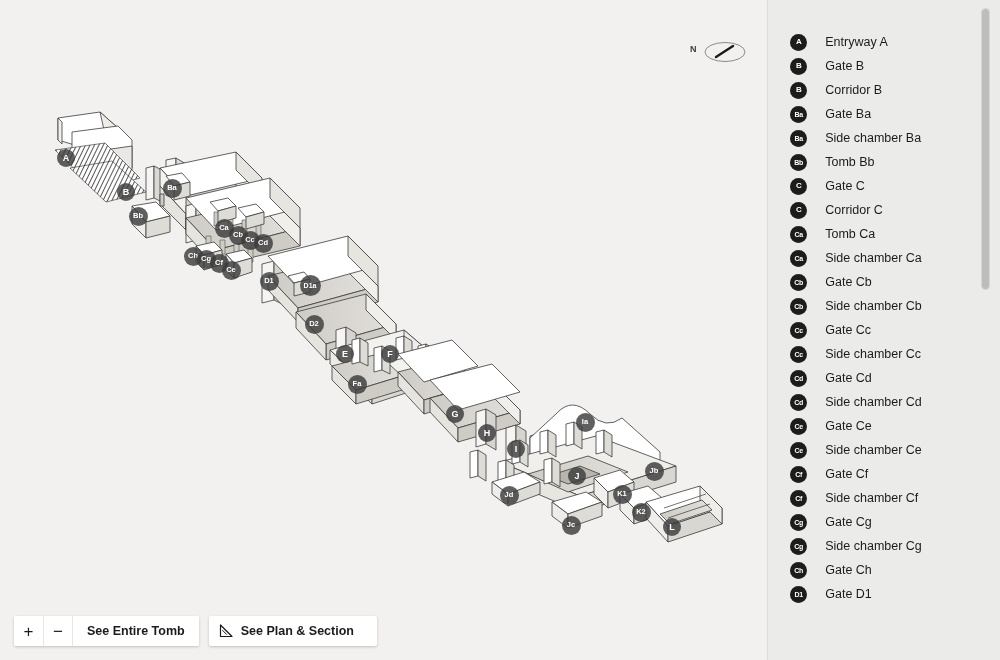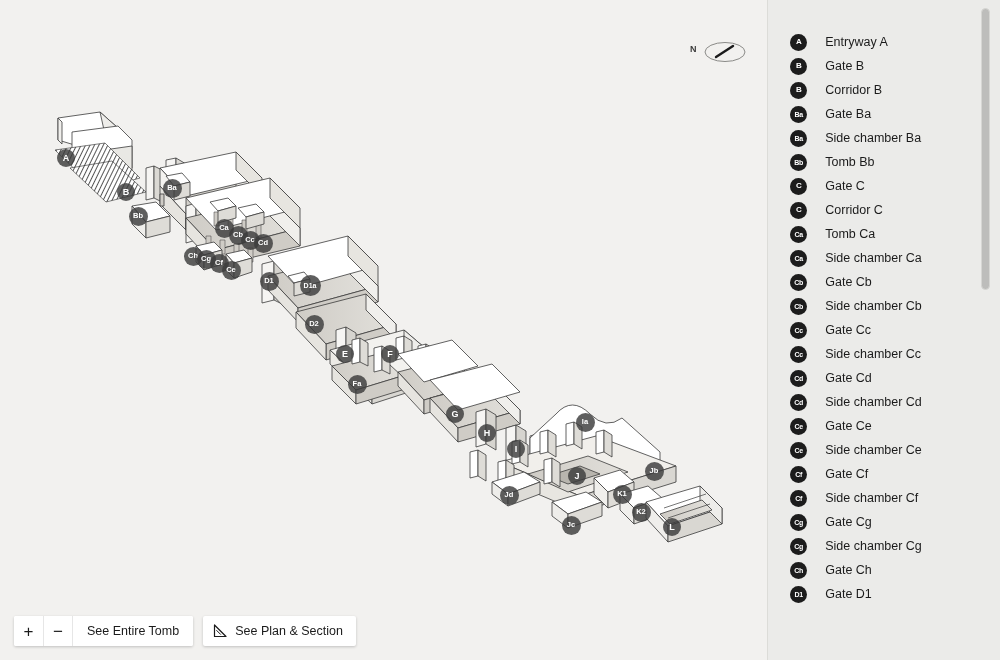--- a/index.html
+++ b/index.html
@@ -72,27 +72,27 @@
     display:flex;align-items:stretch;gap:10px;z-index:20;
   }
   .btn-group{
     display:flex;background:#ffffff;border-radius:2px;
     box-shadow:0 1px 3px rgba(0,0,0,.20);overflow:hidden;
   }
   .tb-btn{
     display:flex;align-items:center;justify-content:center;
     height:30px;background:#ffffff;border:0;
     font-family:"Liberation Sans", sans-serif;
-    font-size:12.5px;font-weight:400;color:#1b1b1b;
+    font-size:12.5px;font-weight:700;color:#1b1b1b;
     cursor:pointer;white-space:nowrap;
   }
   .tb-btn.icon{width:29px;font-size:17px;font-weight:400;}
   .tb-btn.icon + .tb-btn{border-left:1px solid #e6e6e6;}
   .tb-btn.wide{padding:0 14px;border-left:1px solid #e6e6e6;}
-  .tb-btn.solo{padding:0 13px 0 10px;border-radius:13px;}
+  .tb-btn.solo{padding:0 23px 0 10px;border-radius:13px;}
   .tb-icon-square{
     display:inline-block;width:15px;height:14px;margin-right:7px;
     flex:0 0 auto;
   }
   .plus-glyph,.minus-glyph{display:block;line-height:1;}
 </style>
 </head>
 <body>
 
 <div class="app">

